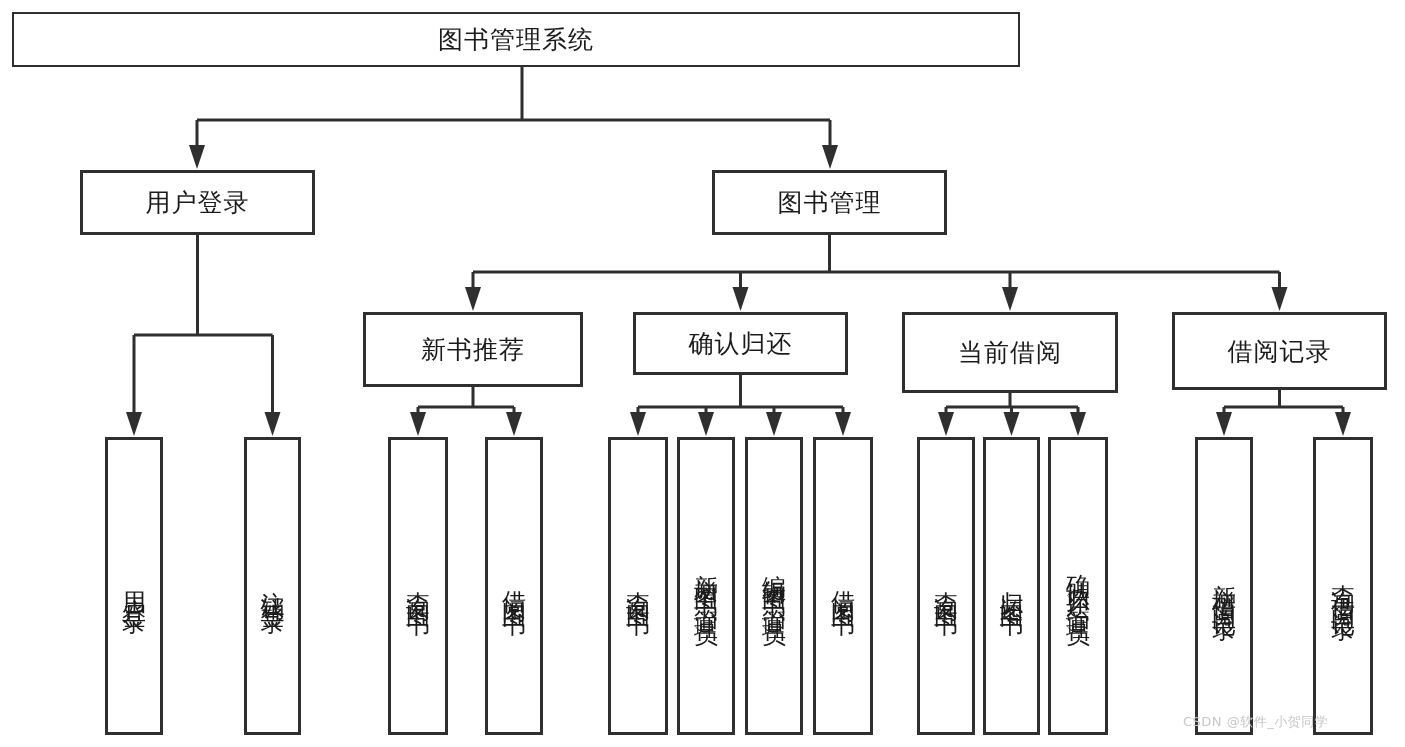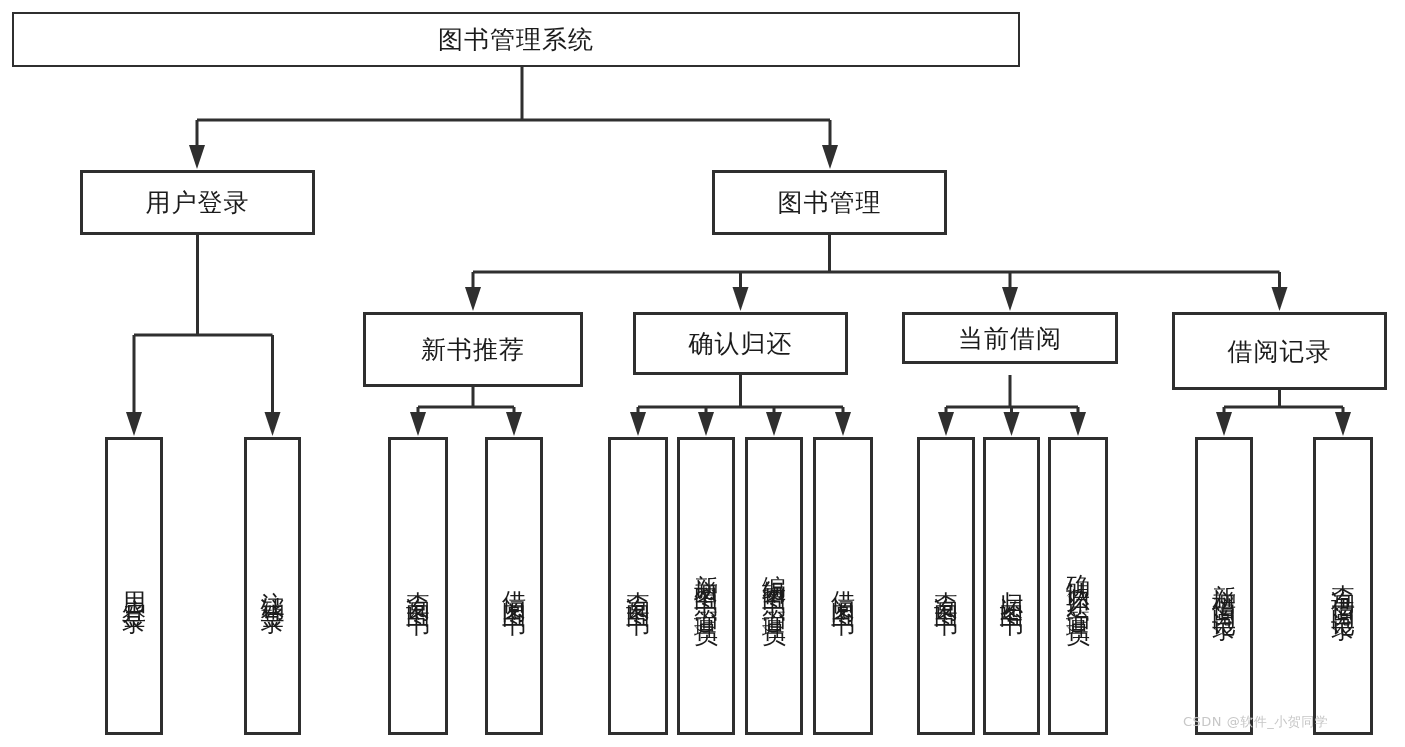--- a/index.html
+++ b/index.html
@@ -126,21 +126,21 @@
   <div class="hbox" style="left:712px; top:170px; width:235px; height:65px;">
     <span>图书管理</span>
   </div>
 
   <div class="hbox" style="left:363px; top:312px; width:220px; height:75px;font-family:Liberation Mono, monospace;">
     <span>新书推荐</span>
   </div>
   <div class="hbox" style="left:633px; top:312px; width:215px; height:63px;">
     <span>确认归还</span>
   </div>
-  <div class="hbox" style="left:902px; top:312px; width:216px; height:52px;">
+  <div class="hbox" style="left:902px; top:312px; width:216px; height:81px;">
     <span>当前借阅</span>
   </div>
   <div class="hbox" style="left:1172px; top:312px; width:215px; height:78px;">
     <span>借阅记录</span>
   </div>
 
   <div class="vbox" style="left:105px; width:58px;">
     <span class="vlabel">用户登录</span>
   </div>
   <div class="vbox" style="left:244px; width:57px;">

